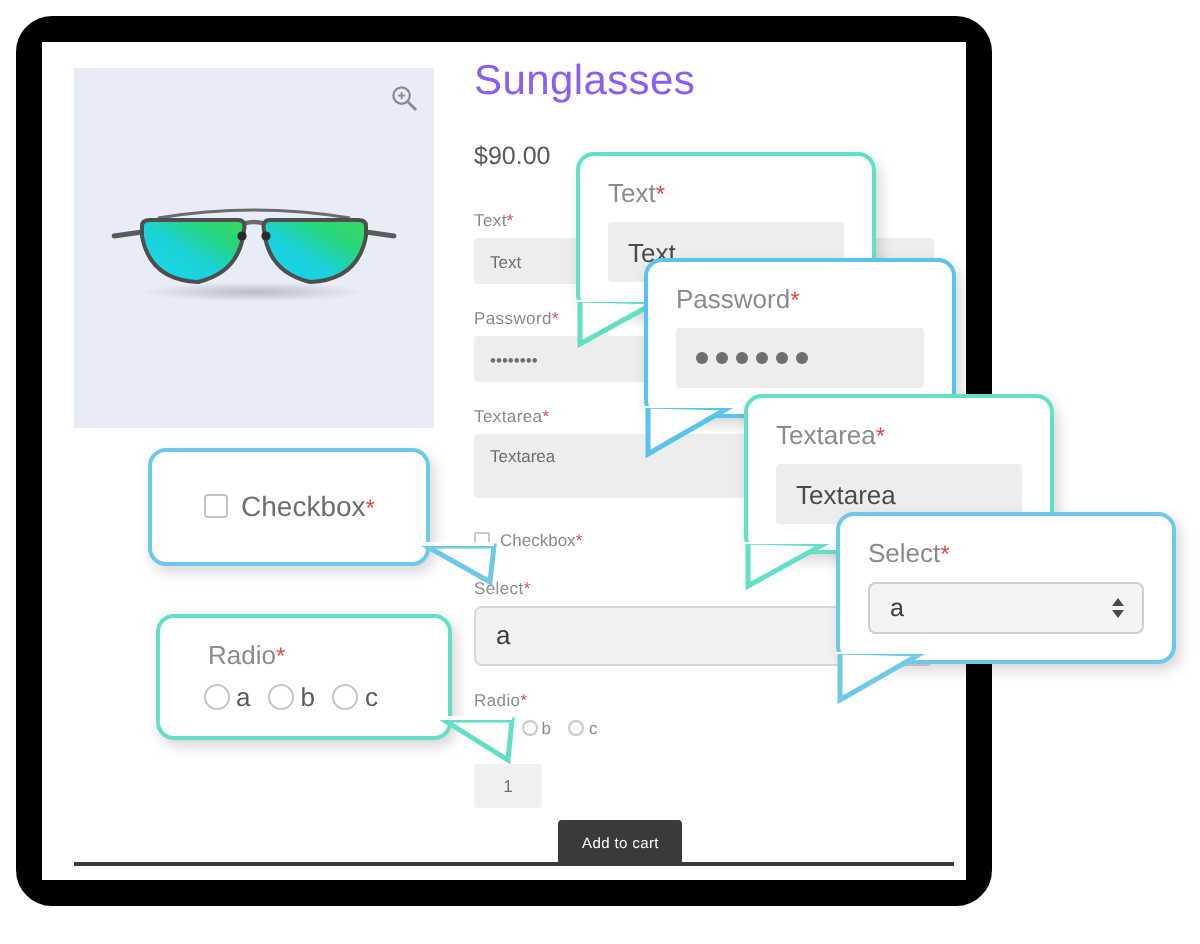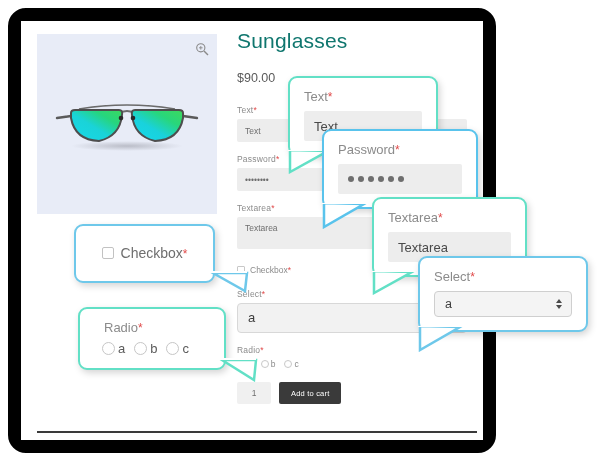--- a/index.html
+++ b/index.html
@@ -69,21 +69,21 @@
   
   .summary {
     position: absolute;
     left: 216px;
     top: 8px;
     width: 230px;
   }
   .product-title {
     font-size: 21px;
     font-weight: 400;
-    color: #0f766e;
+    color: #8b5cf6;
     margin: 0 0 18px 0;
     letter-spacing: 0.2px;
   }
   .price {
     font-size: 12.5px;
     color: #5a5a5a;
     margin: 0 0 20px 0;
   }
 
   .field-block { margin-bottom: 12px; }
@@ -210,20 +210,21 @@
     height: 22px;
     background: #3a3a3a;
     color: #ffffff;
     border: none;
     border-radius: 2px;
     font-size: 7.5px;
     padding: 0 12px;
     font-family: "Liberation Sans", sans-serif;
     letter-spacing: 0.2px;
     cursor: pointer;
+    margin-top: 28px;
   }
 
   .footer-rule {
     position: absolute;
     left: 16px;
     right: 6px;
     bottom: 7px;
     height: 2px;
     background: #3a3a3a;
   }

